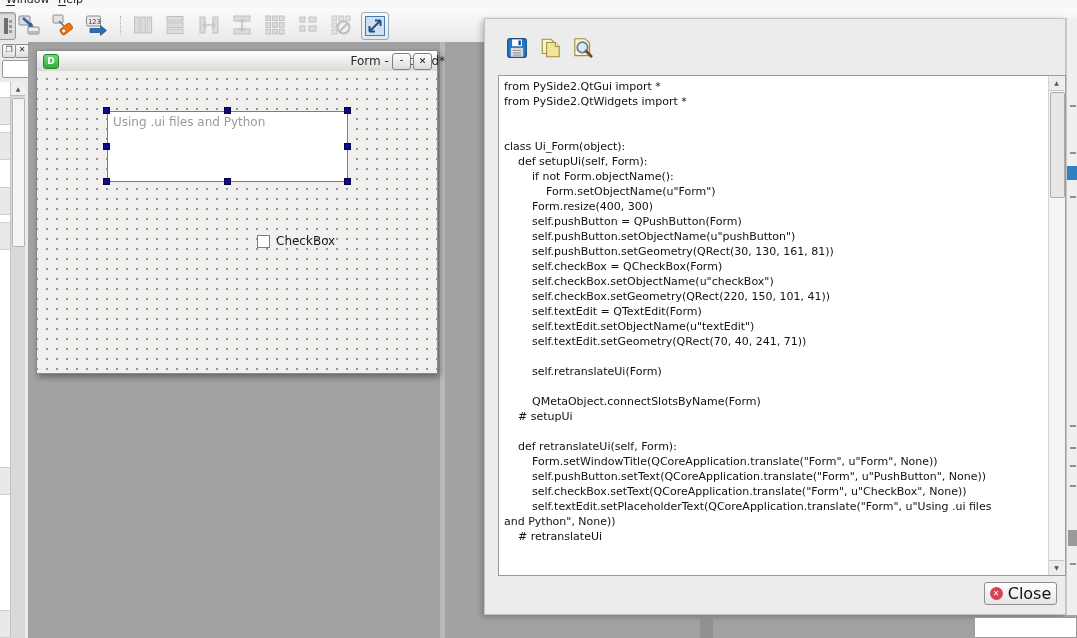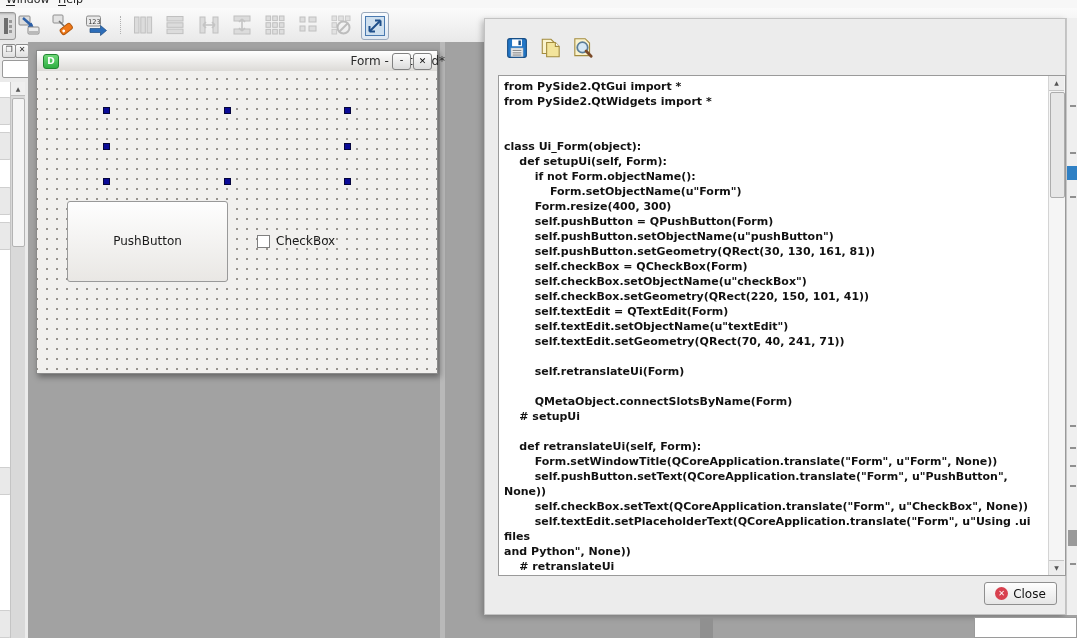--- a/index.html
+++ b/index.html
@@ -42,28 +42,28 @@
   #w-textedit .ph{position:absolute;left:5px;top:3px;color:#9a9a9a;font-size:12px;}
   .handle{position:absolute;width:7px;height:7px;background:#0a0a96;border:1px solid #05053c;box-sizing:border-box;}
   #w-pushbutton{position:absolute;left:30px;top:130px;width:161px;height:81px;background:linear-gradient(#fefefe,#e9e7e4);border:1px solid #999;border-radius:3px;box-sizing:border-box;text-align:center;}
   #w-pushbutton span{line-height:79px;font-size:12px;color:#1a1a1a;}
   #w-checkbox{position:absolute;left:220px;top:150px;width:101px;height:41px;text-decoration:underline;}
   #w-checkbox .box{position:absolute;left:0;top:14px;width:13px;height:13px;background:#fff;border:1px solid #7f7f7f;box-sizing:border-box;}
   #w-checkbox .lbl{position:absolute;left:19px;top:13px;font-size:12px;}
   
   #dialog{left:484px;top:18px;width:582px;height:597px;background:#ececec;border:1px solid #c2c2c2;box-sizing:border-box;box-shadow:-2px 2px 6px rgba(0,0,0,.25);}
   .dlg-tool{position:absolute;top:18px;width:24px;height:24px;}
-  #code-box{position:absolute;left:13px;top:56px;width:568px;height:501px;background:#fff;border:1px solid #9a9a9a;box-sizing:border-box;font-weight:bold;}
+  #code-box{position:absolute;left:13px;top:56px;width:568px;height:501px;background:#fff;border:1px solid #9a9a9a;box-sizing:border-box;}
   #code-text{position:absolute;left:5px;top:3px;width:543px;font-size:11px;line-height:15px;white-space:pre-wrap;color:#111;}
   #code-scroll{position:absolute;right:0;top:0;width:16px;height:499px;background:#f5f5f5;border-left:1px solid #d4d4d4;}
   .sb-btn{position:absolute;left:0;width:15px;height:14px;background:#ededed;font-size:6px;color:#555;text-align:center;line-height:14px;}
   #code-thumb{position:absolute;left:1px;top:16px;width:13px;height:104px;background:#e7e7e7;border:1px solid #adadad;border-radius:2px;}
   #close-btn{position:absolute;left:499px;top:563px;width:73px;height:23px;background:linear-gradient(#fefefe,#e6e6e6);border:1px solid #8f8f8f;border-radius:3px;box-sizing:border-box;display:flex;align-items:center;justify-content:center;gap:5px;}
   #close-btn .x-circle{width:13px;height:13px;border-radius:50%;background:#d8414f;color:#fff;font-size:8px;line-height:13px;text-align:center;font-weight:bold;}
-  #close-btn .lbl{font-size:12px;color:#111;}
+  #close-btn .lbl{font-size:16px;color:#111;}
   
   #right-sliver{left:1066px;top:18px;width:11px;height:597px;background:#efefef;border-left:1px solid #c6c6c6;}
   .sliver-dash{position:absolute;left:3px;width:6px;height:2px;background:#8f8f8f;}
   #sliver-blue{position:absolute;left:0;width:11px;height:14px;background:#2f80c4;}
   #sliver-block{position:absolute;left:1px;width:9px;height:16px;background:#9a9a9a;}
   
   #res-grayblock{left:700px;top:617px;width:13px;height:21px;background:#909090;}
   .res-panel{position:absolute;top:617px;height:21px;background:#fff;border:1px solid #9a9a9a;box-sizing:border-box;}
   #res-root-label{position:absolute;left:28px;top:2px;font-size:12px;color:#111;}
   svg{display:block;}
@@ -221,31 +221,31 @@
   <div id="mdi-strip" class="abs"></div>
 
   <div id="form-window" class="abs">
     <div id="fw-titlebar">
       <div id="fw-icon">D</div>
       <div id="fw-title">Form - untitled*</div>
       <div class="fw-btn" style="right:26px;font-size:10px;line-height:12px;">-</div>
       <div class="fw-btn" style="right:5px;font-size:9px;line-height:14px;font-weight:bold;">✕</div>
     </div>
     <div id="fw-body">
+      <div id="w-textedit">
+        <div class="ph">Using .ui files and Python</div>
+      </div>
       <div class="handle" style="left:66px;top:36px;"></div>
       <div class="handle" style="left:187px;top:36px;"></div>
       <div class="handle" style="left:307px;top:36px;"></div>
       <div class="handle" style="left:66px;top:72px;"></div>
       <div class="handle" style="left:307px;top:72px;"></div>
       <div class="handle" style="left:66px;top:107px;"></div>
       <div class="handle" style="left:187px;top:107px;"></div>
       <div class="handle" style="left:307px;top:107px;"></div>
-      <div id="w-pushbutton">
-        <span>PushButton</span>
-      </div>
       <div id="w-checkbox">
         <div class="box"></div>
         <div class="lbl">CheckBox</div>
       </div>
     </div>
   </div>
 
   <div id="dialog" class="abs">
     <div class="dlg-tool" style="left:21px;">
       <svg width="22" height="22" viewBox="0 0 20 20">

